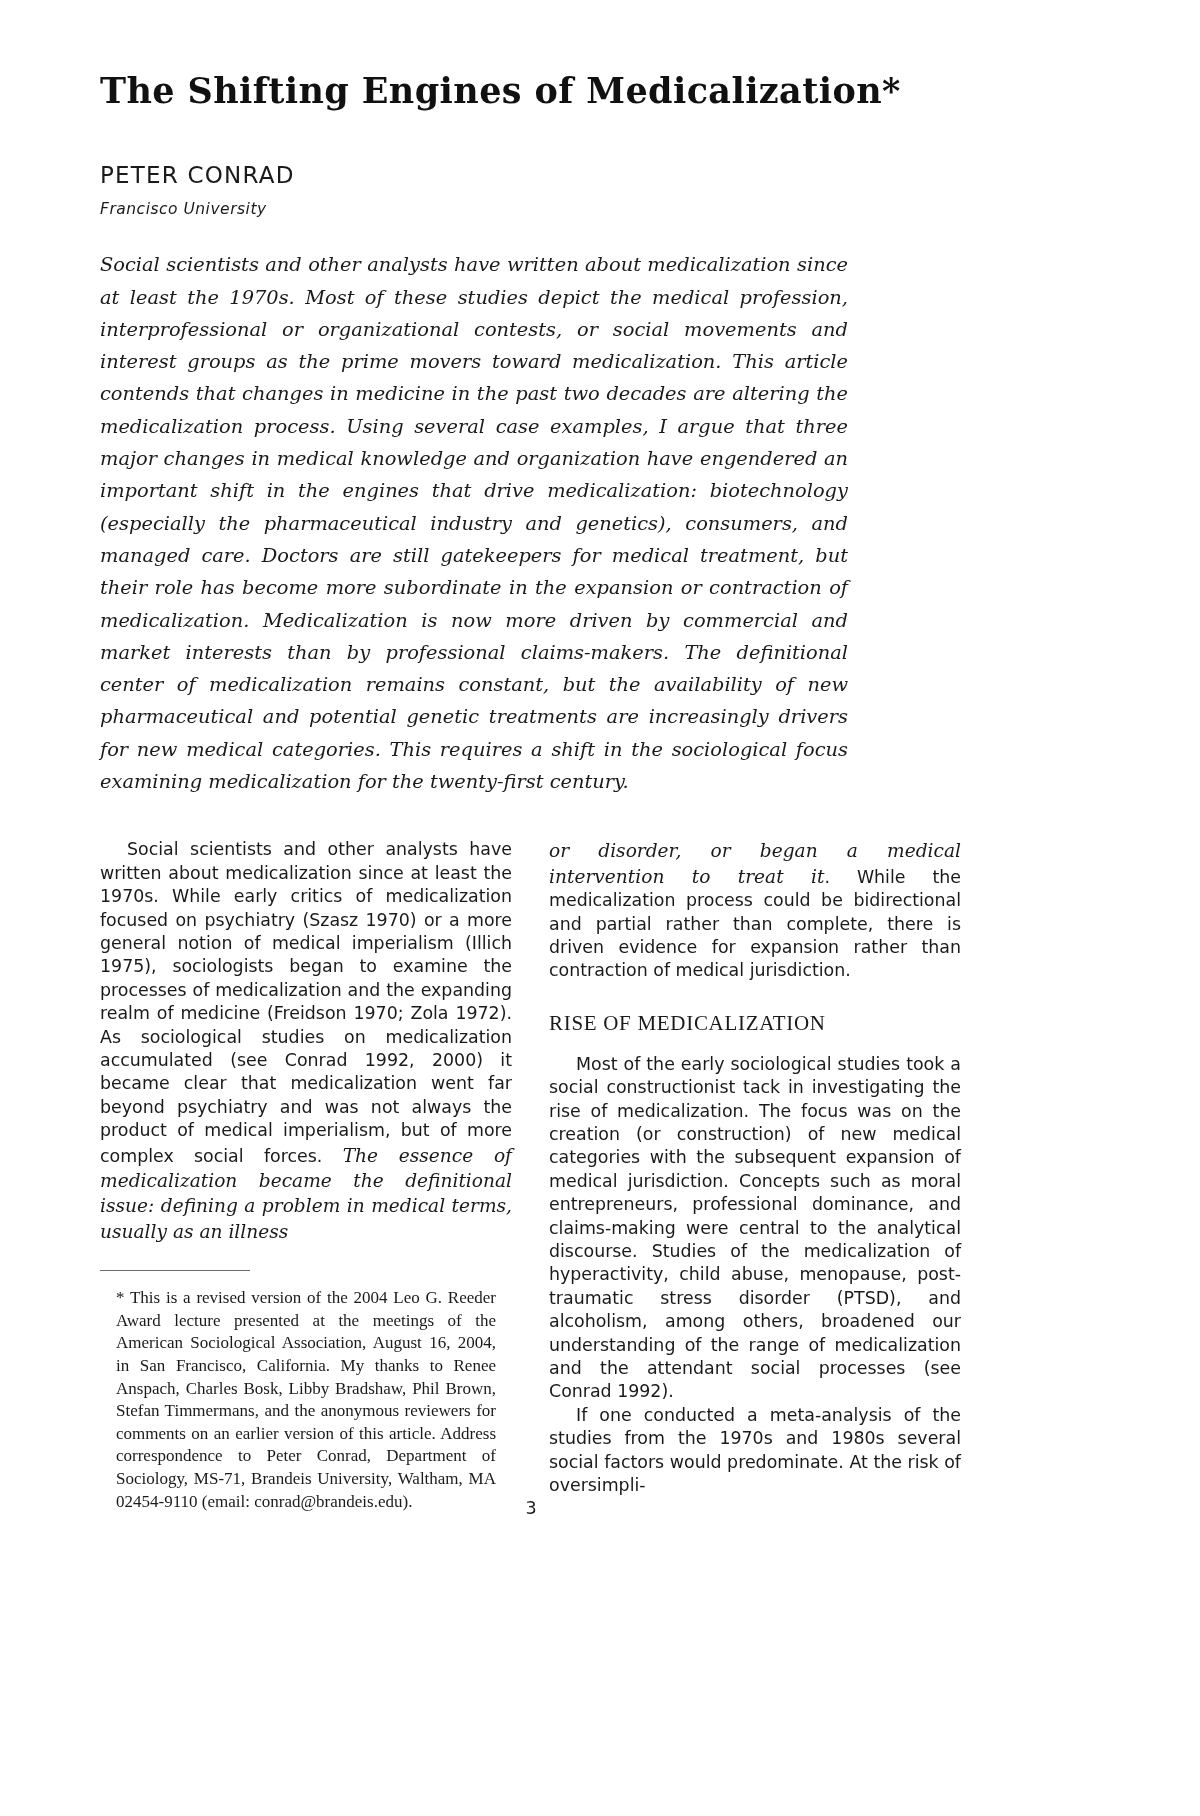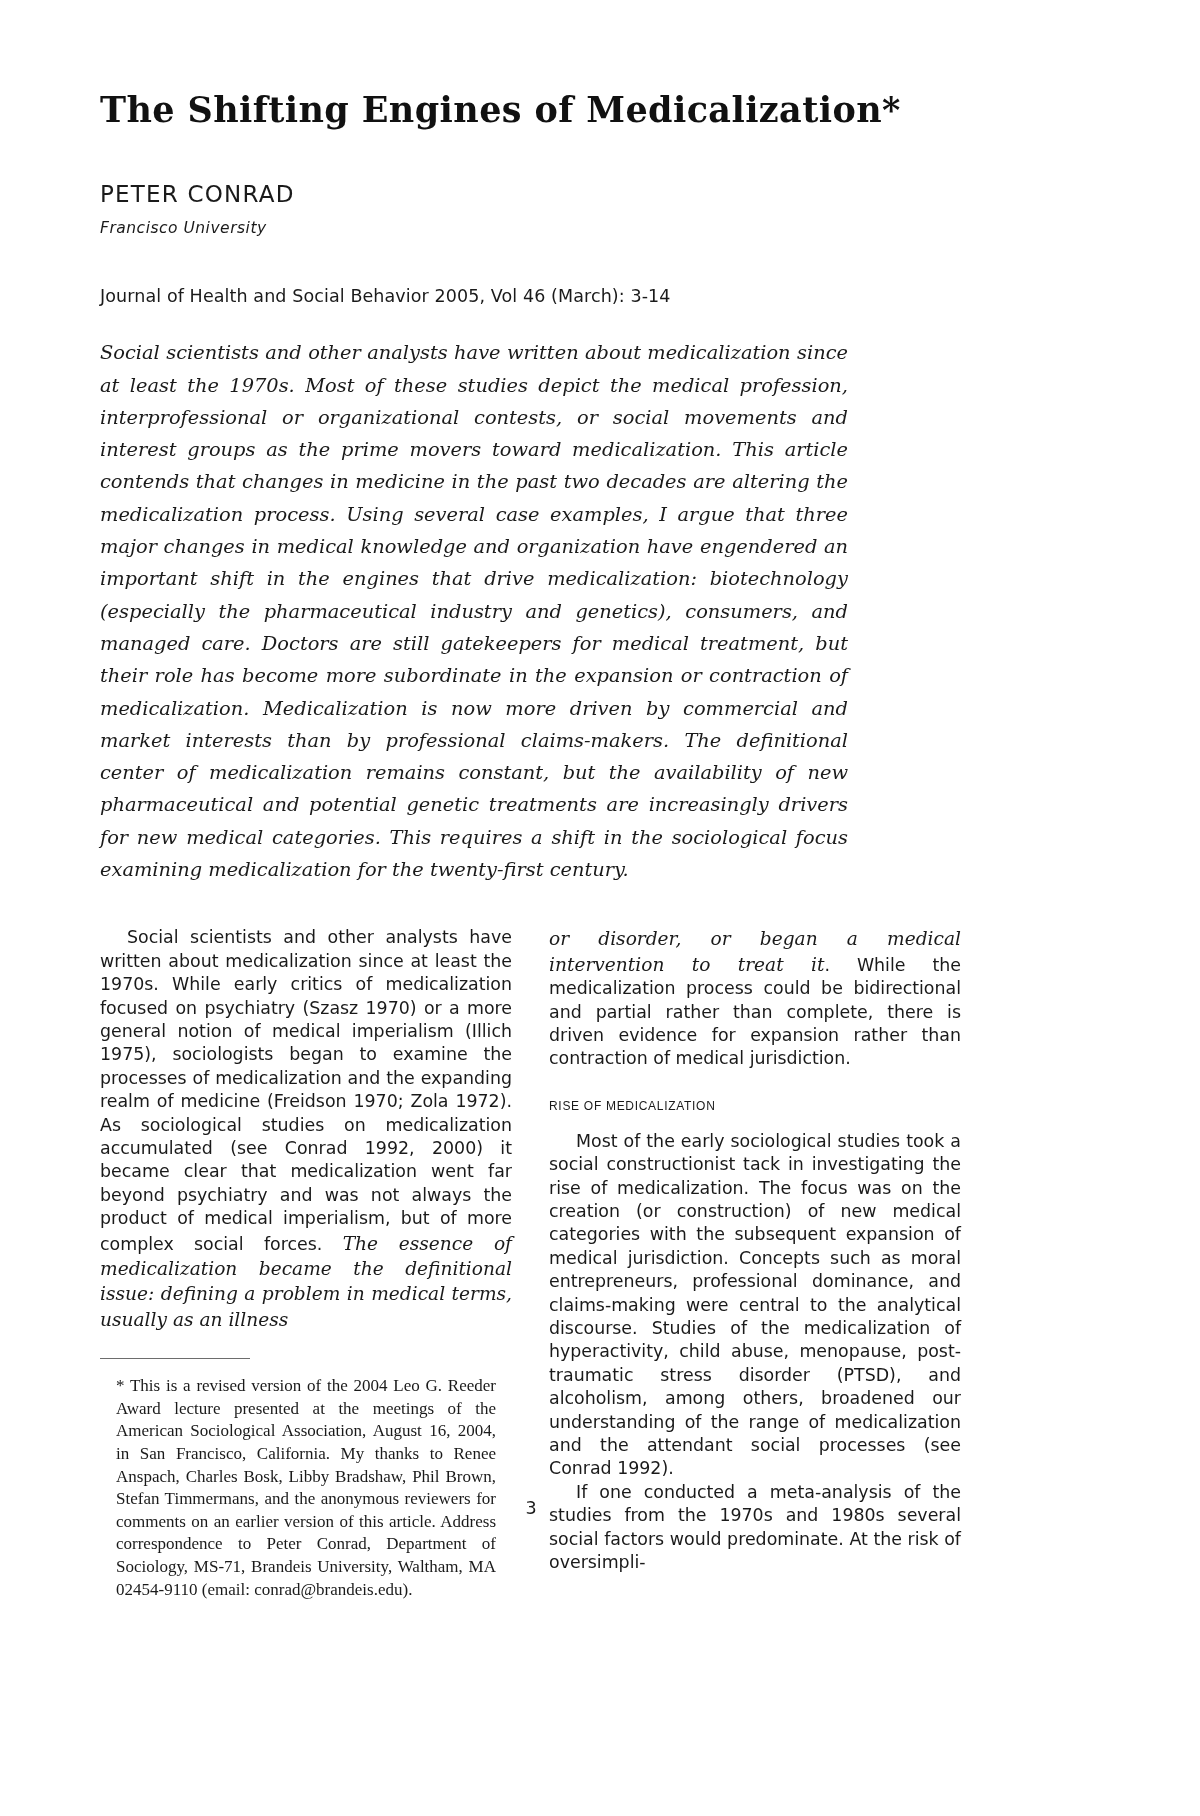--- a/index.html
+++ b/index.html
@@ -31,21 +31,21 @@
 
   
   .title {
     font-family: "DejaVu Serif", serif;
     font-weight: bold;
     font-size: 35px;
     line-height: 1.15;
     letter-spacing: 0.4px;
     color: #111;
     margin: 0;
-    padding-top: 90px;
+    padding-top: 71px;
   }
 
   
   .author {
     font-family: "DejaVu Sans", sans-serif;
     font-size: 23px;
     letter-spacing: 1.2px;
     color: #1a1a1a;
     margin-top: 51px;
   }
@@ -101,22 +101,22 @@
     margin: 0;
     hyphens: manual;
   }
   .body-text.indent { text-indent: 27px; }
   .body-text em {
     font-family: "DejaVu Serif", serif;
     font-style: italic;
     font-size: 18.6px;
   }
   .section-head {
-    font-family: Liberation Sans, sans-serif;
-    font-size: 12px;
+    font-family: Liberation Serif, serif;
+    font-size: 21px;
     letter-spacing: 0.7px;
     color: #1a1a1a;
     margin: 28px 0 17px 0;
   }
 
   
   .footnote-rule {
     width: 150px;
     height: 1px;
     background: #6d6d6d;
@@ -149,21 +149,20 @@
 
 <div class="page">
   <div class="content">
 
     <h1 class="title">The Shifting Engines of Medicalization*</h1>
 
     <div class="author">PETER CONRAD</div>
 
     <div class="affiliation">Francisco University</div>
 
-    <div class="citation">Journal of Health and Social Behavior 2005, Vol 46 (March): 3-14</div>
 
     <div class="abstract">Social scientists and other analysts have written about medicalization since at least the 1970s. Most of these studies depict the medical profession, interprofessional or organizational contests, or social movements and interest groups as the prime movers toward medicalization. This article contends that changes in medicine in the past two decades are altering the medicalization process. Using several case examples, I argue that three major changes in medical knowledge and organization have engendered an important shift in the engines that drive medicalization: biotechnology (especially the pharmaceutical industry and genetics), consumers, and managed care. Doctors are still gatekeepers for medical treatment, but their role has become more subordinate in the expansion or contraction of medicalization. Medicalization is now more driven by commercial and market interests than by professional claims-makers. The definitional center of medicalization remains constant, but the availability of new pharmaceutical and potential genetic treatments are increasingly drivers for new medical categories. This requires a shift in the sociological focus examining medicalization for the twenty-first century.</div>
 
     <div class="columns">
 
       <div class="col">
         <p class="body-text indent"><span>Social scientists and other analysts have written about medicalization since at least the 1970s. While early critics of medicalization focused on psychiatry (Szasz 1970) or a more general notion of medical imperialism (Illich 1975), sociologists began to examine the processes of medicalization and the expanding realm of medicine (Freidson 1970; Zola 1972). As sociological studies on medicalization accumulated (see Conrad 1992, 2000) it became clear that medicalization went far beyond psychiatry and was not always the product of medical imperialism, but of more complex social forces. </span><em>The essence of medicalization became the definitional issue: defining a problem in medical terms, usually as an illness</em></p>
 
         <div class="footnote-rule"></div>
 

